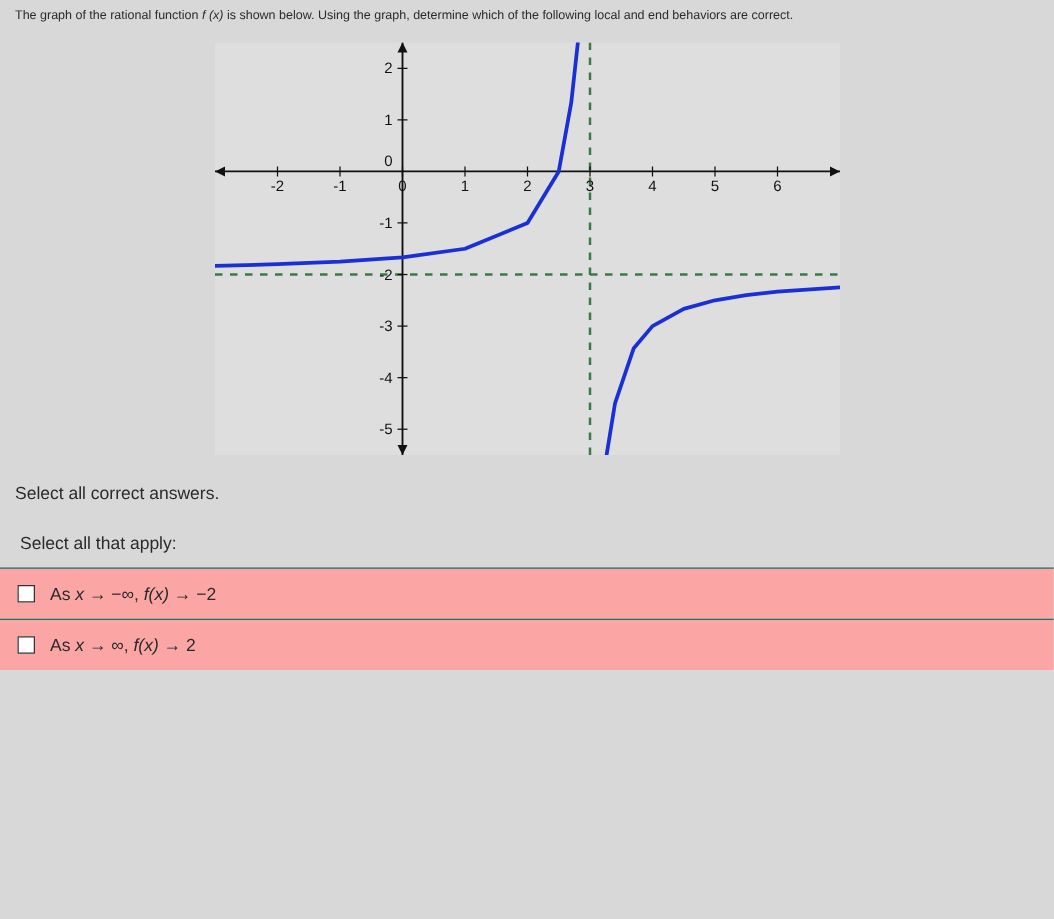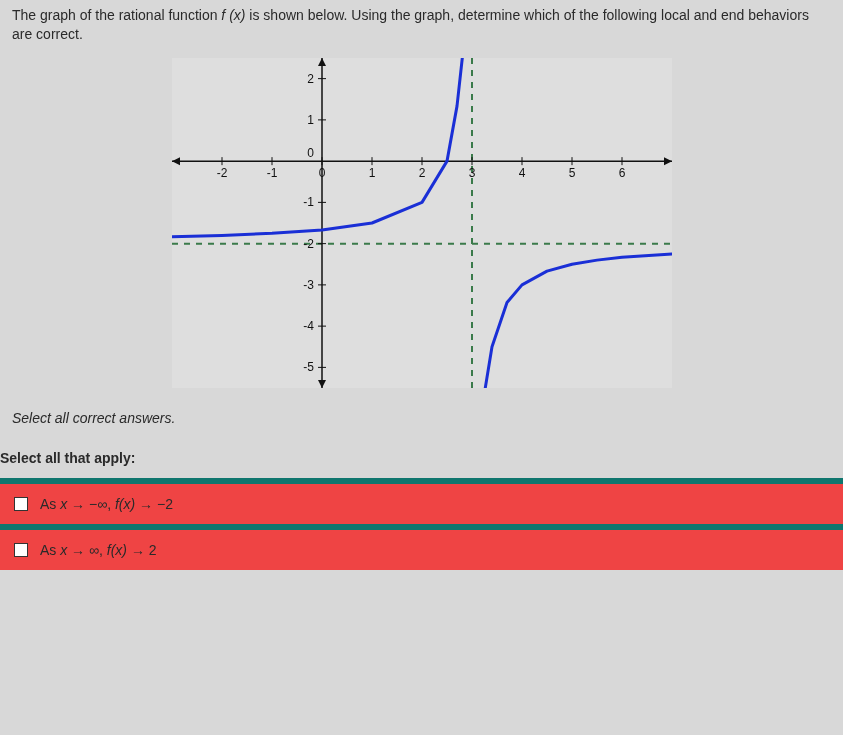--- a/index.html
+++ b/index.html
@@ -8,48 +8,46 @@
       background: #d8d8d8;
       width: 843px;
       height: 735px;
       overflow: hidden;
       font-size: 14px;
       color: #2a2a2a;
     }
     .question-text {
       padding: 6px 12px 10px 12px;
       line-height: 1.35;
-      font-size: 14px;
+      font-size: 10px;
     }
     .question-text .fx { font-style: italic; }
     .graph-wrap {
       display: flex;
       justify-content: center;
       padding: 4px 0 12px 0;
     }
     .select-correct {
       padding: 4px 12px 16px 12px;
       font-size: 14px;
       margin-top: 6px;
-      font-style: italic;
     }
     .select-that-apply {
-      padding: 8px 12px 12px 0;
+      padding: 8px 12px 12px 16px;
       font-size: 14px;
-      font-weight: bold;
     }
     .options { }
     .option {
       display: flex;
       align-items: center;
       gap: 12px;
       padding: 12px 14px;
-      border-top: 6px solid #0f766e;
+      border-top: 1px solid #0f766e;
       font-size: 14px;
-      background: #ef4444;
+      background: #fca5a5;
     }
     .checkbox {
       width: 14px;
       height: 14px;
       border: 1.5px solid #333;
       background: #fff;
       flex: 0 0 14px;
     }
     .opt-text { white-space: nowrap; }
     .opt-text .it { font-style: italic; }

